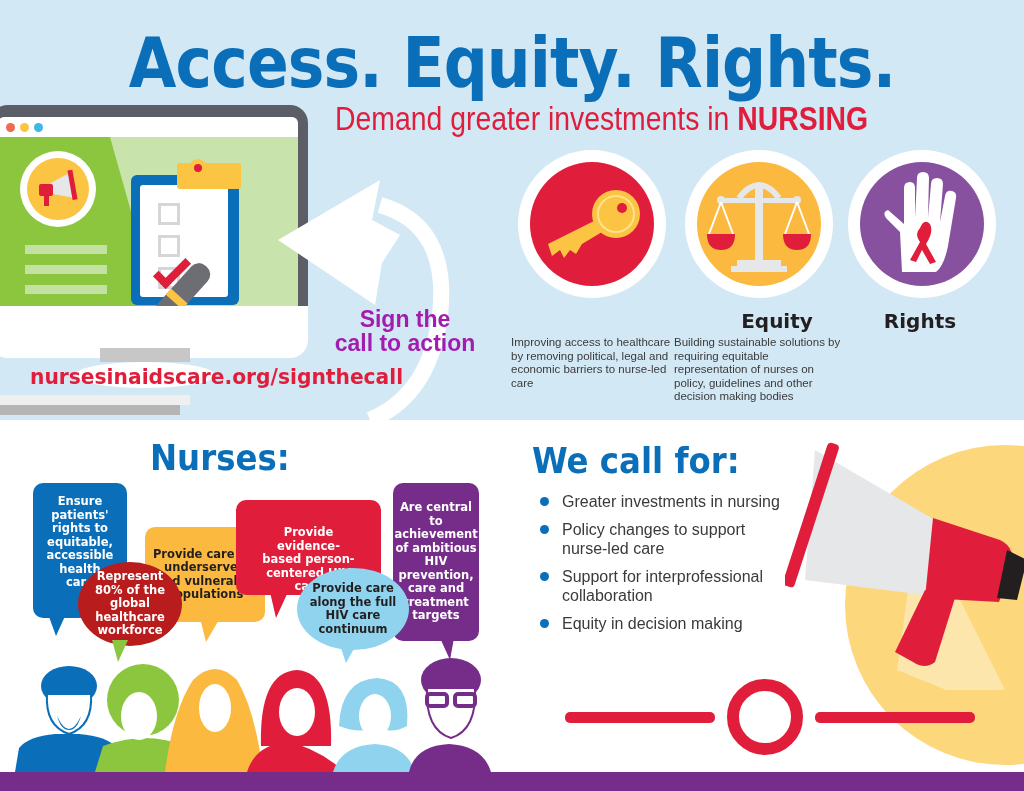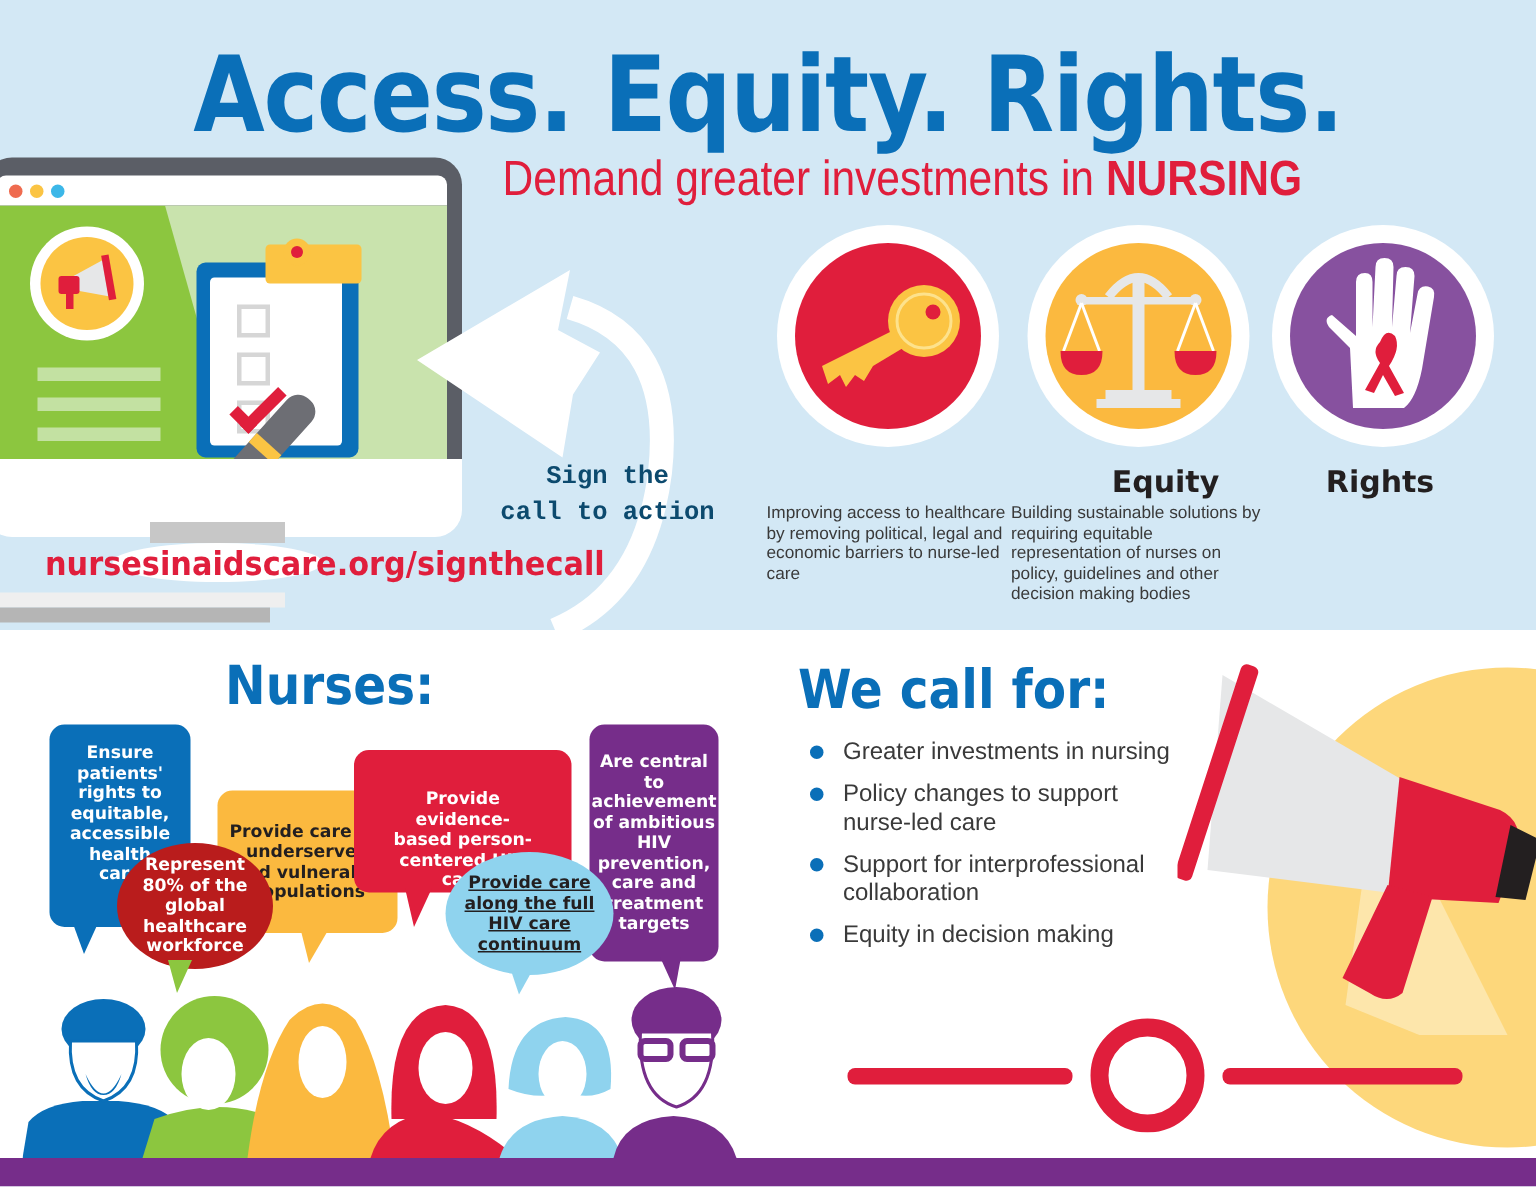--- a/index.html
+++ b/index.html
@@ -29,21 +29,21 @@
   .checkmark { position:absolute; left:14px; top:76px; width:36px; height:18px; border-left:8px solid #e01e3c; border-bottom:8px solid #e01e3c; transform:rotate(-45deg); }
   .pen { position:absolute; left:200px; top:122px; width:22px; height:120px; background:#6d6e74; border-radius:10px; transform:rotate(42deg); transform-origin:top left; }
   .pen-band { position:absolute; left:0; top:40px; width:22px; height:8px; background:#fbc443; }
   .monitor-bottom { position:absolute; left:-10px; top:306px; width:318px; height:52px; background:#ffffff; border-radius:0 0 18px 18px; }
   .stand { position:absolute; left:100px; top:348px; width:90px; height:14px; background:#c7c7c7; }
   .stand-base { position:absolute; left:75px; top:362px; width:140px; height:26px; background:#ffffff; border-radius:50%; }
   .shelf1 { position:absolute; left:0; top:395px; width:190px; height:10px; background:#efefef; }
   .shelf2 { position:absolute; left:0; top:405px; width:180px; height:10px; background:#b5b5b5; }
 
   .arrow-svg { position:absolute; left:270px; top:175px; }
-  .sign-text { position:absolute; left:330px; top:307px; width:150px; text-align:center; font-family:Liberation Mono, monospace; font-weight:bold; font-size:17px; line-height:24px; color:#0c4a6e; }
+  .sign-text { position:absolute; left:330px; top:307px; width:150px; text-align:center; font-family:Liberation Sans, sans-serif; font-weight:bold; font-size:23px; line-height:24px; color:#a21caf; }
   .url { position:absolute; left:30px; top:364px; font-family:"DejaVu Sans", sans-serif; font-weight:bold; font-size:22px; color:#e01e3c; white-space:nowrap; transform:scaleX(0.92); transform-origin:left; }
 
   .icon-circle { position:absolute; top:150px; width:148px; height:148px; border-radius:50%; background:#ffffff; }
   .icon-inner { position:absolute; left:12px; top:12px; width:124px; height:124px; border-radius:50%; overflow:hidden; }
   .pillar-title { position:absolute; top:309px; width:170px; text-align:center; font-family:"DejaVu Sans", sans-serif; font-weight:bold; font-size:20px; color:#231f20; }
   .pillar-desc { position:absolute; top:336px; width:170px; font-family:"Liberation Sans", sans-serif; font-size:11.5px; line-height:13.5px; color:#3a3a3a; }
 
   
   .nurses-title { position:absolute; left:150px; top:437px; font-family:"DejaVu Sans", sans-serif; font-weight:bold; font-size:36px; color:#0a6fb8; transform:scaleX(0.9); transform-origin:left; }
   .bubble { position:absolute; color:#ffffff; font-family:"DejaVu Sans", sans-serif; font-weight:bold; font-size:11.5px; line-height:13.5px; text-align:center; display:flex; align-items:center; justify-content:center; padding:6px; }
@@ -190,21 +190,21 @@
   <div class="bubble" style="left:393px;top:483px;width:86px;height:158px;background:#762d8a;border-radius:10px;">
     <span>Are central to achievement of ambitious HIV prevention, care and treatment targets</span>
   </div>
   <div class="tail" style="left:440px;top:638px;border-left:10px solid transparent;border-right:4px solid transparent;border-top:22px solid #762d8a;"></div>
 
   <div class="bubble" style="left:78px;top:562px;width:104px;height:84px;background:#b91c1c;border-radius:50%;">
     <span style="width:80px">Represent 80% of the global healthcare workforce</span>
   </div>
   <div class="tail" style="left:112px;top:640px;border-left:6px solid transparent;border-right:10px solid transparent;border-top:22px solid #8cc63f;"></div>
 
-  <div class="bubble dark" style="left:297px;top:568px;width:112px;height:82px;background:#8fd3ee;border-radius:50%;text-decoration:underline;">
+  <div class="bubble dark" style="left:297px;top:568px;width:112px;height:82px;background:#8fd3ee;border-radius:50%;">
     <span style="width:92px">Provide care along the full HIV care continuum</span>
   </div>
   <div class="tail" style="left:340px;top:645px;border-left:6px solid transparent;border-right:10px solid transparent;border-top:18px solid #8fd3ee;"></div>
 </div>
 
 <svg class="people" width="480" height="122" viewBox="0 0 480 122">
   <g>
     <path d="M0 122 L4 98 Q14 86 40 84 L64 84 Q92 86 102 98 L108 122 Z" fill="#0a6fb8"></path>
     <ellipse cx="54" cy="36" rx="28" ry="20" fill="#0a6fb8"></ellipse>
     <path d="M32 44 Q30 76 54 84 Q78 76 76 44 Z" fill="#ffffff" stroke="#0a6fb8" stroke-width="2"></path>

